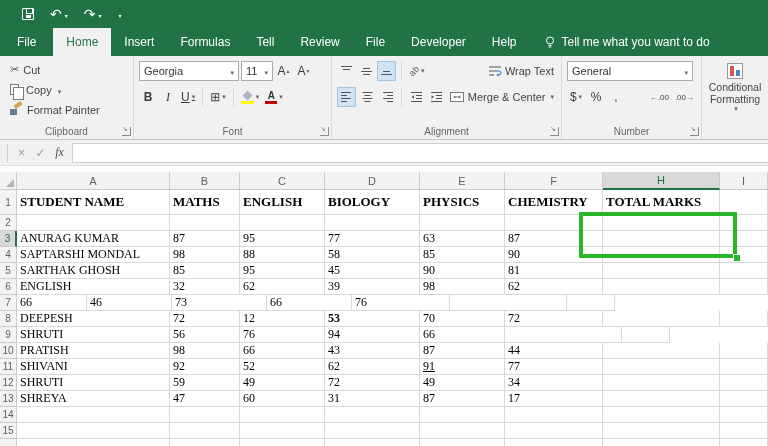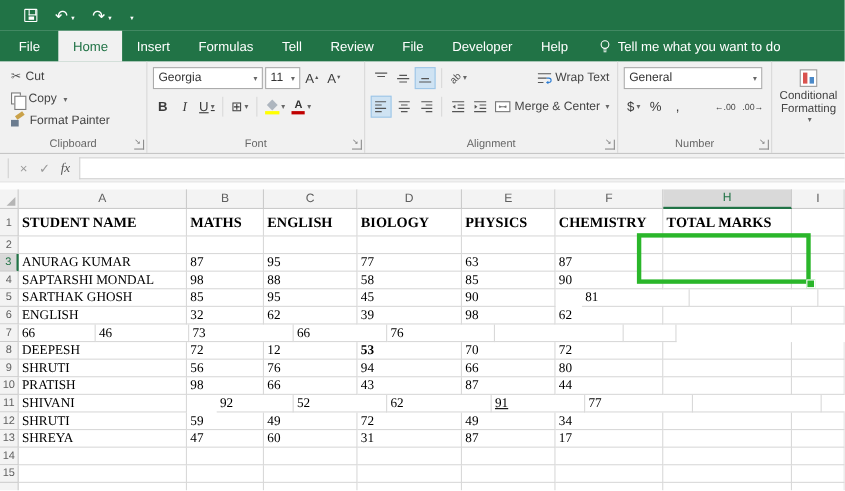--- a/index.html
+++ b/index.html
@@ -376,21 +376,21 @@
         <div class="cell" style="width: 117px;"></div>
         <div class="cell" style="width: 48px;"></div>
       </div>
       <div class="row">
         <div class="gut">5</div>
         <div class="cell" style="width: 153px;">SARTHAK GHOSH</div>
         <div class="cell" style="width: 70px;">85</div>
         <div class="cell" style="width: 85px;">95</div>
         <div class="cell" style="width: 95px;">45</div>
         <div class="cell" style="width: 85px;">90</div>
-        <div class="cell" style="width: 98px; margin-left: 24px;">81</div>
+        <div class="cell" style="width: 98px;">81</div>
         <div class="cell" style="width: 117px;"></div>
         <div class="cell" style="width: 48px;"></div>
       </div>
       <div class="row">
         <div class="gut">6</div>
         <div class="cell" style="width: 153px;">ENGLISH</div>
         <div class="cell" style="width: 70px;">32</div>
         <div class="cell" style="width: 85px;">62</div>
         <div class="cell" style="width: 95px;">39</div>
         <div class="cell" style="width: 85px;">98</div>
@@ -419,39 +419,38 @@
         <div class="cell" style="width: 117px;"></div>
         <div class="cell" style="width: 48px;"></div>
       </div>
       <div class="row">
         <div class="gut">9</div>
         <div class="cell" style="width: 153px;">SHRUTI</div>
         <div class="cell" style="width: 70px;">56</div>
         <div class="cell" style="width: 85px;">76</div>
         <div class="cell" style="width: 95px;">94</div>
         <div class="cell" style="width: 85px;">66</div>
-        <div class="cell" style="width: 98px;">80</div>
         <div class="cell" style="width: 117px;"></div>
         <div class="cell" style="width: 48px;"></div>
       </div>
       <div class="row">
         <div class="gut">10</div>
         <div class="cell" style="width: 153px;">PRATISH</div>
         <div class="cell" style="width: 70px;">98</div>
         <div class="cell" style="width: 85px;">66</div>
         <div class="cell" style="width: 95px;">43</div>
         <div class="cell" style="width: 85px;">87</div>
         <div class="cell" style="width: 98px;">44</div>
         <div class="cell" style="width: 117px;"></div>
         <div class="cell" style="width: 48px;"></div>
       </div>
       <div class="row">
         <div class="gut">11</div>
         <div class="cell" style="width: 153px;">SHIVANI</div>
-        <div class="cell" style="width: 70px; margin-left: 27px;">92</div>
+        <div class="cell" style="width: 70px;">92</div>
         <div class="cell" style="width: 85px;">52</div>
         <div class="cell" style="width: 95px;">62</div>
         <div class="cell" style="width: 85px; text-decoration: underline;">91</div>
         <div class="cell" style="width: 98px;">77</div>
         <div class="cell" style="width: 117px;"></div>
         <div class="cell" style="width: 48px;"></div>
       </div>
       <div class="row">
         <div class="gut">12</div>
         <div class="cell" style="width: 153px;">SHRUTI</div>

